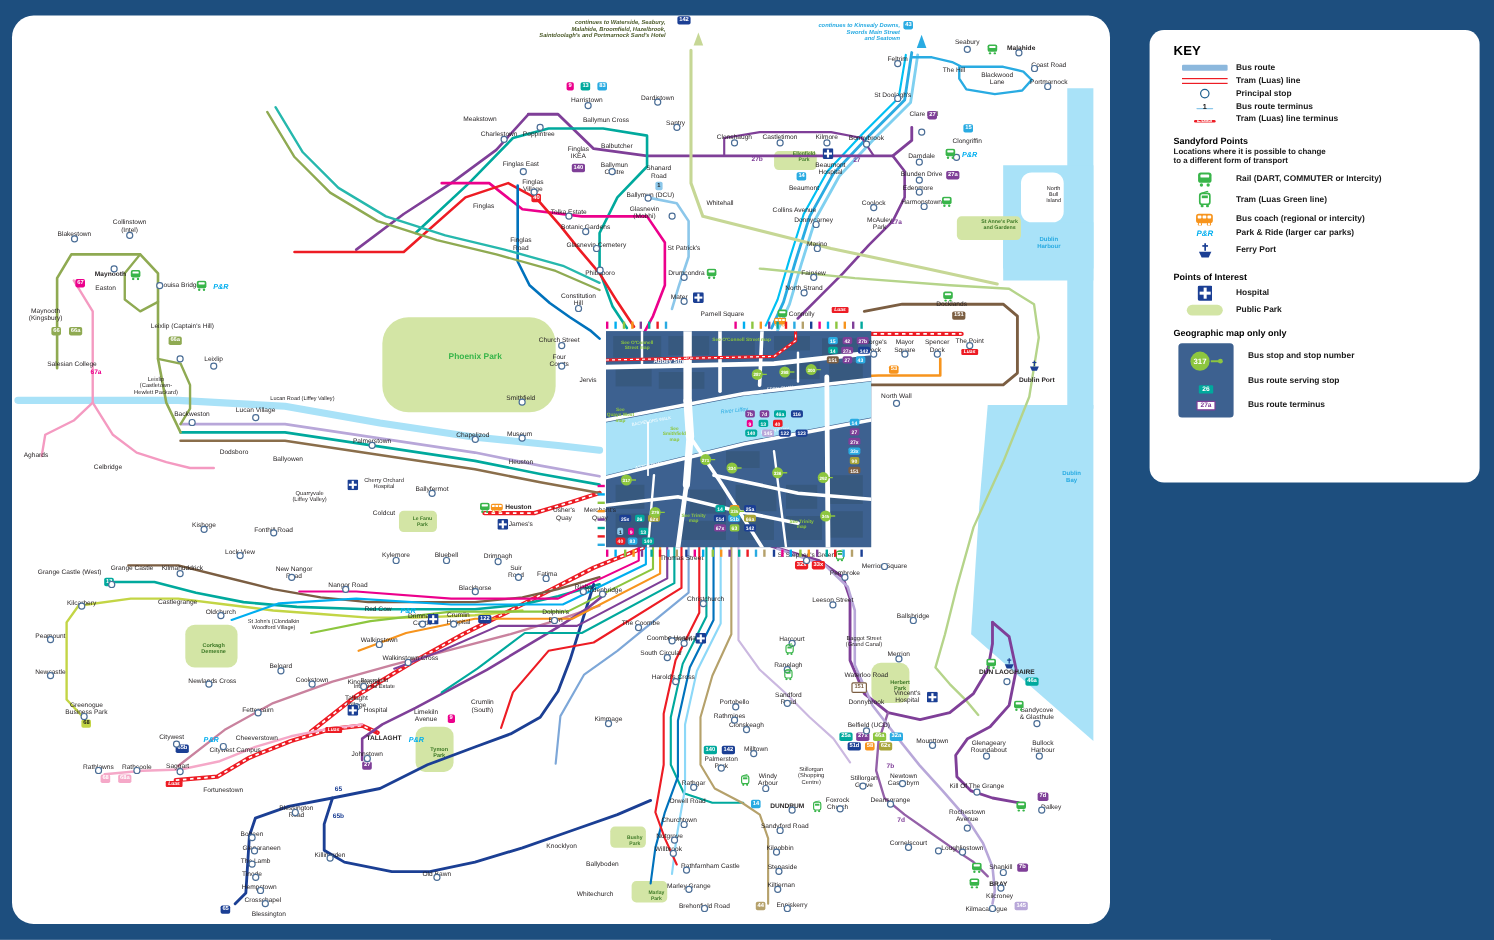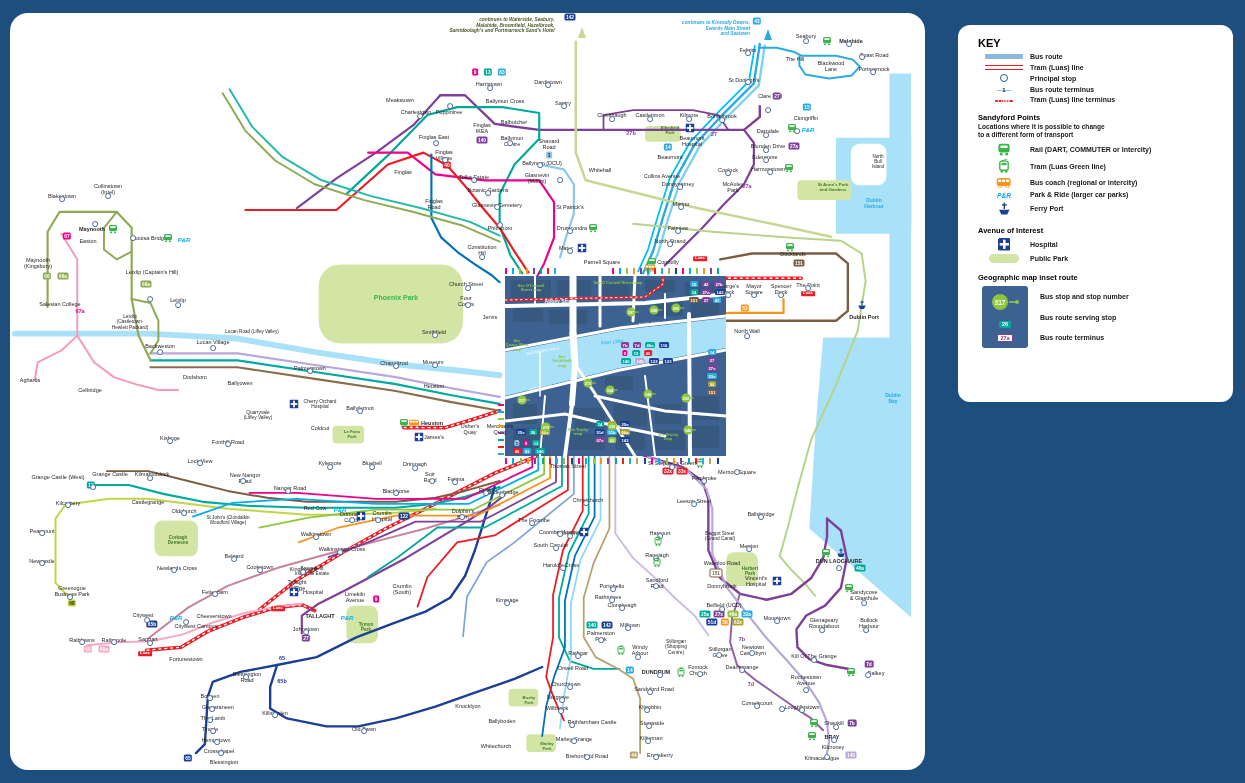--- a/index.html
+++ b/index.html
@@ -1133,36 +1133,36 @@
         </div>
         <div class="krow">
           <span class="kic"><svg width="12.6" height="14" viewBox="0 0 9 10">
               <rect x="4" y="0.5" width="1" height="4.5" fill="#1b3f94"></rect>
               <rect x="2.8" y="1.6" width="3.4" height="1" fill="#1b3f94"></rect>
               <path d="M0.8 5.5 L8.2 5.5 L6.6 9 L2.4 9 Z" fill="#1b3f94"></path>
             </svg></span>
           <span class="ktxt">Ferry Port</span>
         </div>
       </div>
-    <div class="khead">Avenue of Interest</div>
+    <div class="khead">Points of Interest</div>
     <div id="poi-rows">
         <div class="krow">
           <span class="kic"><svg width="12.6" height="12.6" viewBox="0 0 9 9">
               <rect width="9" height="9" rx="1.2" fill="#1b3f94"></rect>
               <rect x="3.6" y="1.2" width="1.8" height="6.6" fill="#fff"></rect>
               <rect x="1.2" y="3.6" width="6.6" height="1.8" fill="#fff"></rect>
             </svg></span>
           <span class="ktxt">Hospital</span>
         </div>
         <div class="krow">
           <span class="kic"><span class="kpark"></span></span>
           <span class="ktxt">Public Park</span>
         </div>
       </div>
-    <div class="khead">Geographic map inset route</div>
+    <div class="khead">Geographic map only only</div>
     <div id="kinset">
       <div class="box">
         <span id="k-lollipop"><svg width="30" height="18">
               <line x1="19" y1="9" x2="26" y2="9" stroke="#8dc63f" stroke-width="1.6"></line>
               <circle cx="27" cy="9" r="2" fill="#8dc63f"></circle>
               <circle cx="10" cy="9" r="8" fill="#8dc63f"></circle>
               <text x="10" y="11.5" text-anchor="middle" font-size="6.5" font-weight="bold" fill="#fff" font-family="Liberation Sans,sans-serif">317</text>
             </svg></span>
         <span class="kchipteal">26</span>
         <span class="kchipterm">27a</span>

